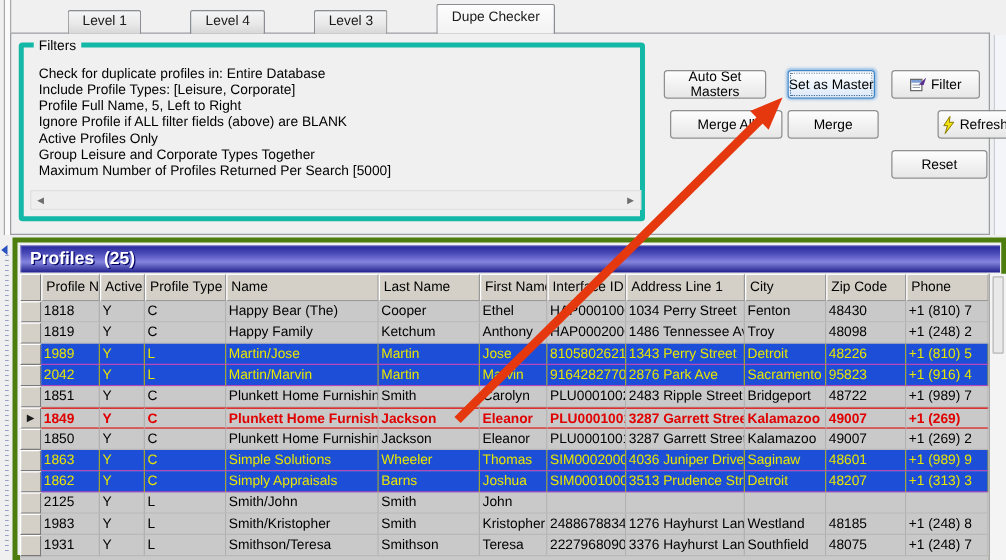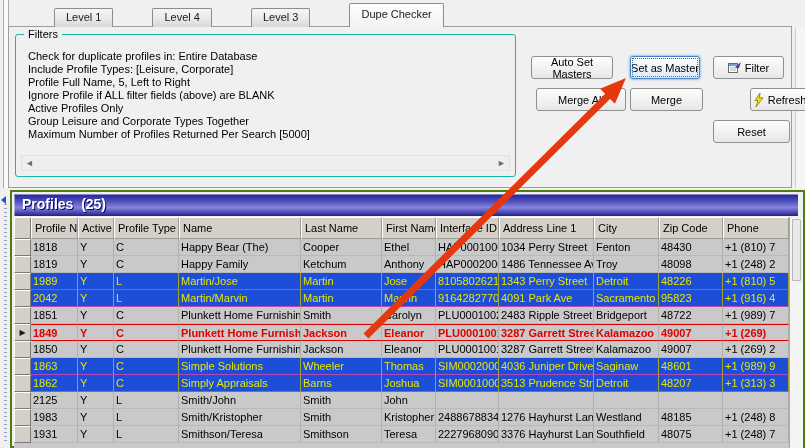--- a/index.html
+++ b/index.html
@@ -19,21 +19,21 @@
          background:linear-gradient(#f5f5f5,#e9e9e9 55%,#d7d7d7);
          border:1px solid #8a8d92; border-bottom:none; border-radius:2px 2px 0 0; margin-right:-1px;margin-left:40px; }
   .tab.active { height:24px; line-height:21px; background:linear-gradient(#fdfdfd,#f2f2f2);
          position:relative; z-index:7; }
 
   .tabpage { position:absolute; left:8px; top:26px; width:784px; height:162px;
              border:1px solid #9a9da2; background:#f0f0f0; }
 
   
   .groupbox { position:absolute; left:6px; top:7px; width:501px; height:143px;
-              border:1px solid #14b8a6; border-radius:3px; }
+              border:4px solid #14b8a6; border-radius:3px; }
   .gb-label { position:absolute; left:8px; top:-7px; background:#f0f0f0; padding:0 4px; font-size:11px; color:#000; }
   .flines { position:absolute; left:12px; top:15px; right:8px; font-size:11px; color:#000; }
   .fline { line-height:13px; white-space:nowrap; overflow:hidden; }
   .hscroll { position:absolute; left:5px; bottom:5px; width:489px; height:16px; background:#eeeeee;
              border:1px solid #e0e0e0; }
   .harrow { position:absolute; top:1px; font-size:9px; line-height:13px; color:#6f6f6f; }
   .harrow.left { left:3px; } .harrow.right { right:3px; }
 
   
   .btn { position:absolute; height:23px; font-family:inherit; font-size:11px; color:#000;
@@ -46,21 +46,21 @@
   .btn .icon { display:inline-flex; }
 
   
   .splitter { position:absolute; left:0; top:190px; width:10px; height:258px; background:#f0f0f0; }
   .splitter-dots { position:absolute; left:4px; top:14px; width:3px; height:238px;
         background:repeating-linear-gradient(180deg,#97a0c6 0 1px, transparent 1px 4px); }
   .splitter-arrow { position:absolute; left:1px; top:6px; width:0; height:0;
         border-top:4px solid transparent; border-bottom:4px solid transparent; border-right:5px solid #2a52be; }
 
   .profiles-panel { position:absolute; left:10px; top:190px; width:795px; height:258px;
-        background:#f0f0f0; border:2px solid #4d7c0f; }
+        background:#f0f0f0; border:4px solid #4d7c0f; }
   .profiles-title { position:absolute; left:2px; top:2px; width:784px; height:22px;
         background:linear-gradient(180deg,#23239a 0%, #4a4ab8 30%, #8484de 62%, #20208c 100%);
         color:#ffffff; font-size:14px; font-weight:bold; line-height:21px; padding-left:8px;
         text-shadow:1px 1px 0 #000060; white-space:pre;
         box-shadow:inset 1px 1px 0 rgba(255,255,255,0.45); }
 
   .grid-wrap { position:absolute; left:2px; top:25px; width:775px; height:231px; overflow:hidden;
         background:#c9c9c9; }
   table.grid { border-collapse:separate; border-spacing:0; table-layout:fixed; width:775px; font-size:11px; }
   .grid th { height:22px; background:#d4d0c8; font-weight:normal; text-align:left; padding:0 3px;
@@ -232,21 +232,21 @@
             </tr>
             <tr class="selected">
               <td class="ind"></td>
               <td>2042</td>
               <td>Y</td>
               <td>L</td>
               <td>Martin/Marvin</td>
               <td>Martin</td>
               <td>Marvin</td>
               <td>9164282770</td>
-              <td>4091 Park Ave</td>
+              <td>2876 Park Ave</td>
               <td>Sacramento</td>
               <td>95823</td>
               <td>+1 (916) 4</td>
             </tr>
             <tr>
               <td class="ind"></td>
               <td>1851</td>
               <td>Y</td>
               <td>C</td>
               <td>Plunkett Home Furnishings</td>

